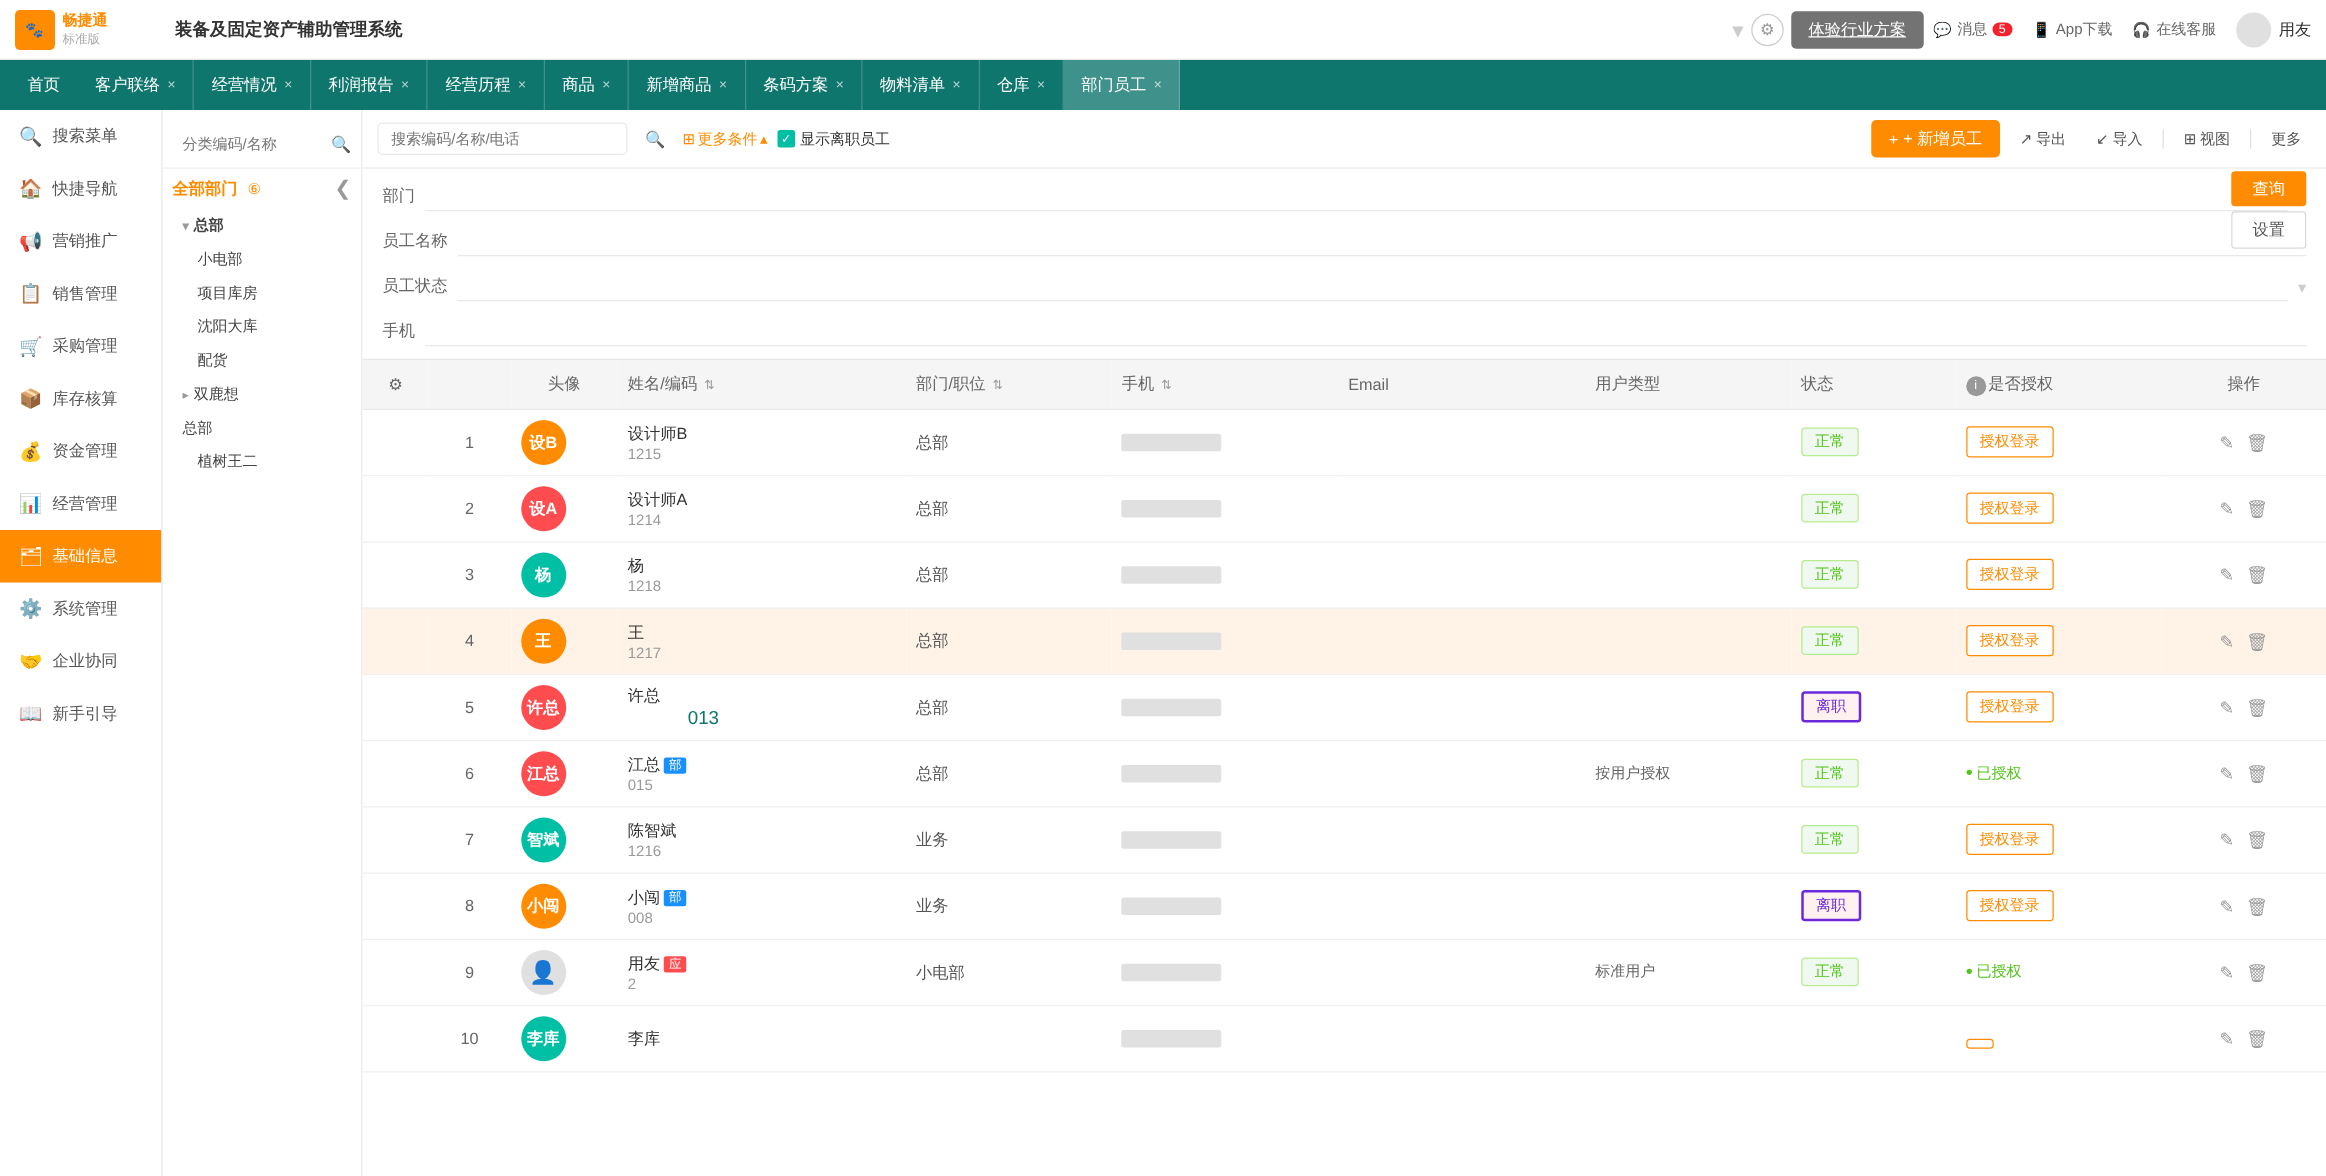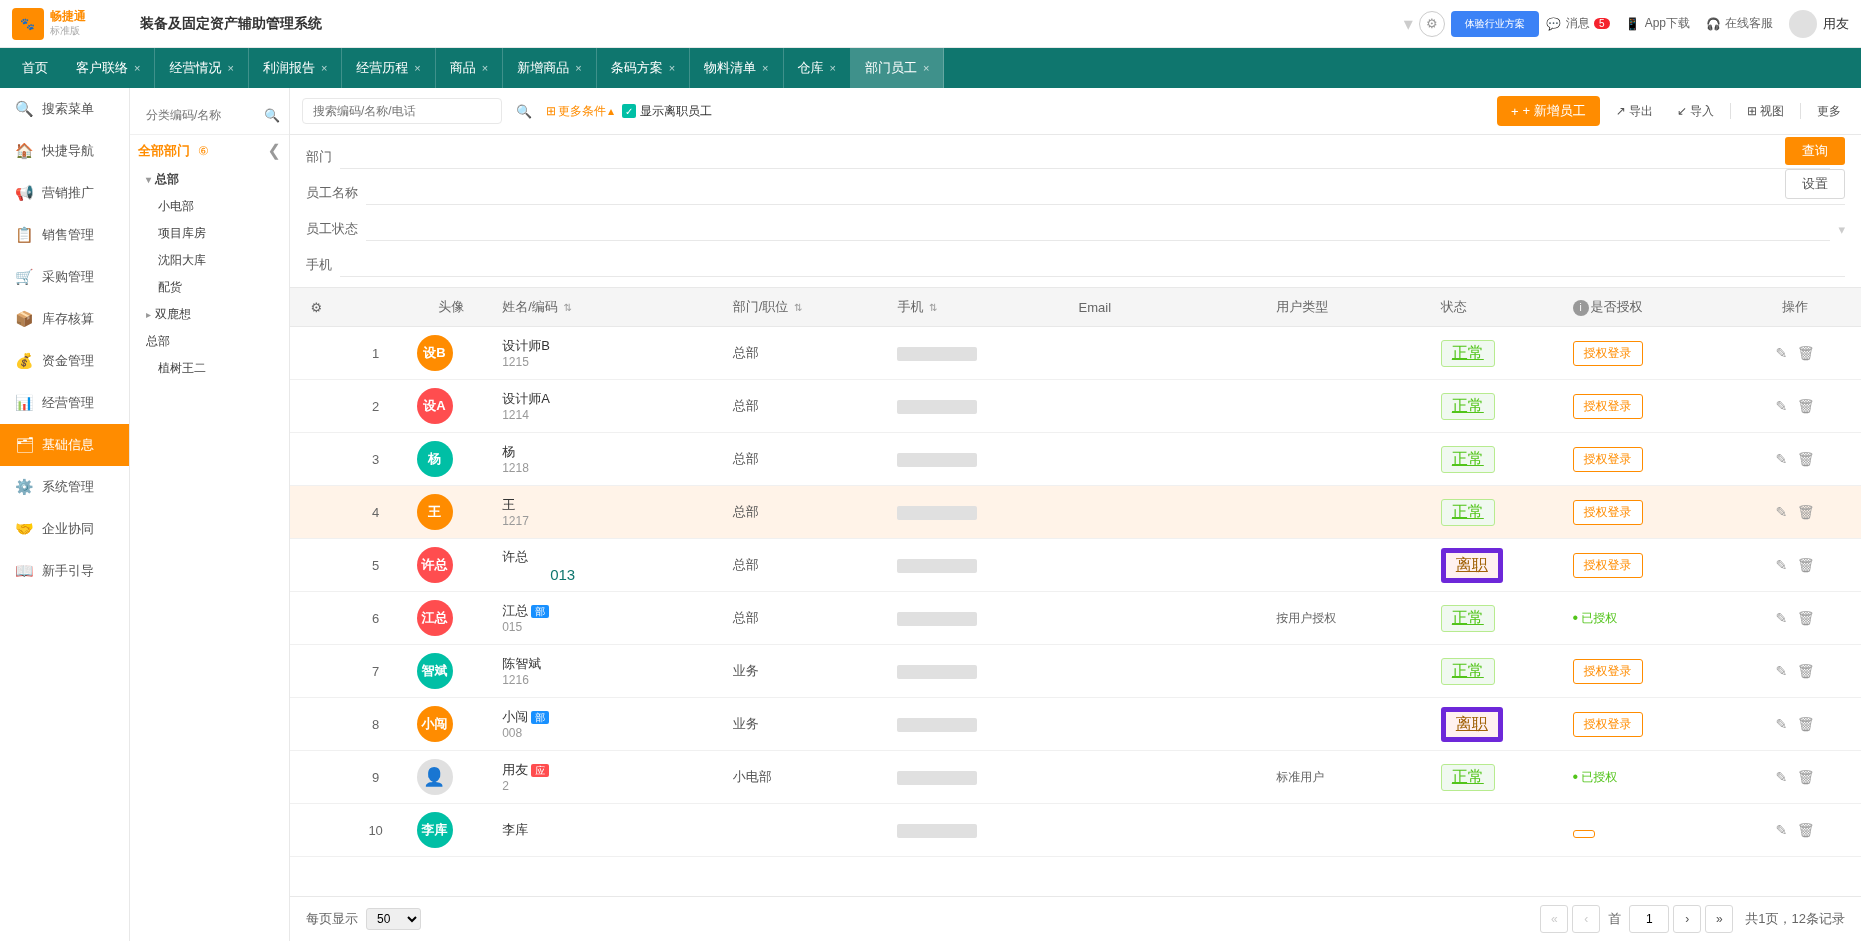--- a/index.html
+++ b/index.html
@@ -7,21 +7,21 @@
 
     
     .top-bar { display: flex; align-items: center; background: #fff; height: 48px; padding: 0 12px; border-bottom: 1px solid #e8e8e8; gap: 8px; }
     .logo-area { display: flex; align-items: center; gap: 6px; min-width: 120px; }
     .logo-icon { width: 32px; height: 32px; background: #ff8c00; border-radius: 4px; display: flex; align-items: center; justify-content: center; color: #fff; font-weight: bold; font-size: 12px; }
     .logo-title { font-size: 12px; color: #ff8c00; font-weight: bold; line-height: 1.2; }
     .logo-subtitle { font-size: 10px; color: #aaa; }
     .system-name { flex: 1; font-size: 14px; color: #333; font-weight: bold; }
     .top-bar-actions { display: flex; align-items: center; gap: 16px; margin-left: auto; }
     .top-btn { display: flex; align-items: center; gap: 4px; color: #666; font-size: 12px; cursor: pointer; }
-    .experience-btn { background: #3b82f6; color: #fff; border: none; padding: 6px 14px; border-radius: 4px; cursor: pointer; font-size: 10px; }
+    .experience-btn { background: #737373; color: #fff; border: none; padding: 6px 14px; border-radius: 4px; cursor: pointer; font-size: 13px; text-decoration: underline; }
     .badge { background: #f5222d; color: #fff; border-radius: 8px; padding: 0 5px; font-size: 10px; min-width: 16px; text-align: center; }
     .user-avatar { width: 28px; height: 28px; background: #e0e0e0; border-radius: 50%; display: inline-block; }
 
     
     .nav-tabs { background: #0f766e; display: flex; align-items: center; height: 40px; padding: 0 8px; gap: 0; overflow-x: auto; }
     .nav-tab { color: #fff; padding: 0 14px; height: 40px; display: flex; align-items: center; gap: 4px; cursor: pointer; font-size: 13px; white-space: nowrap; border-right: 1px solid rgba(255,255,255,0.2); }
     .nav-tab.active { background: rgba(255,255,255,0.2); }
     .nav-tab .close-x { color: rgba(255,255,255,0.7); font-size: 11px; margin-left: 2px; }
     .nav-tab-home { color: #fff; padding: 0 14px; height: 40px; display: flex; align-items: center; cursor: pointer; font-size: 13px; }
 
@@ -71,23 +71,23 @@
 
     
     .table-wrapper { flex: 1; overflow-y: auto; background: #fff; margin: 0; }
     table { width: 100%; border-collapse: collapse; }
     thead tr { background: #f5f5f5; }
     th { padding: 10px 8px; text-align: left; font-size: 13px; color: #666; font-weight: normal; border-bottom: 1px solid #e8e8e8; white-space: nowrap; }
     td { padding: 8px 8px; font-size: 13px; border-bottom: 1px solid #f0f0f0; vertical-align: middle; }
     tr.highlighted { background: #fff3e8; }
 
     .avatar-circle { width: 36px; height: 36px; border-radius: 50%; display: flex; align-items: center; justify-content: center; color: #fff; font-size: 13px; font-weight: bold; }
-    .status-badge { display: inline-flex; align-items: center; justify-content: center; padding: 2px 10px; border-radius: 3px; font-size: 16px; text-decoration: underline; }
+    .status-badge { display: inline-flex; align-items: center; justify-content: center; padding: 2px 10px; border-radius: 3px; font-size: 12px; }
     .status-normal { background: #f0f9f0; color: #52c41a; border: 1px solid #b7eb8f; }
-    .status-resigned { background: #fff1f0; color: #a16207; border: 5px solid #6d28d9; }
+    .status-resigned { background: #fff1f0; color: #6d28d9; border: 2px solid #6d28d9; }
     .auth-btn { border: 1px solid #ff8c00; color: #ff8c00; background: #fff; padding: 3px 10px; border-radius: 3px; cursor: pointer; font-size: 12px; white-space: nowrap; }
     .authorized-badge { color: #52c41a; font-size: 12px; display: flex; align-items: center; gap: 3px; }
     .op-icon { color: #999; cursor: pointer; font-size: 14px; padding: 2px 3px; }
     .phone-blur { display: inline-block; background: #e0e0e0; width: 80px; height: 14px; border-radius: 2px; vertical-align: middle; }
     .user-type-badge { font-size: 12px; color: #666; }
     .dept-badge { background: #1890ff; color: #fff; font-size: 10px; padding: 1px 4px; border-radius: 2px; margin-left: 3px; vertical-align: middle; }
     .apply-badge { background: #ff4d4f; color: #fff; font-size: 10px; padding: 1px 4px; border-radius: 2px; margin-left: 3px; vertical-align: middle; }
 
     
     .pagination { display: flex; align-items: center; padding: 8px 16px; background: #fff; border-top: 1px solid #e8e8e8; gap: 8px; font-size: 13px; }
@@ -549,31 +549,15 @@
     <td class="col-auth"><button class="auth-btn"></button></td>
     <td class="col-op" style="text-align:center;">
       <span class="op-icon" title="编辑">✎</span>
       <span class="op-icon" title="删除">🗑</span>
     </td>
   </tr>
             </tbody>
         </table>
       </div>
 
-      <div class="pagination">
-        <span class="page-size-label">每页显示</span>
-        <select class="page-size-select">
-          <option>50</option>
-          <option>100</option>
-        </select>
-        <div class="page-nav">
-          <div class="page-btn disabled">«</div>
-          <div class="page-btn disabled">‹</div>
-          <span style="font-size:13px;color:#666;margin:0 4px;">首</span>
-          <input type="text" class="page-input" value="1" style="">
-          <div class="page-btn">›</div>
-          <div class="page-btn">»</div>
-          <span class="page-total" style="margin-left:8px;">共1页，12条记录</span>
-        </div>
-      </div>
     </div>
   </div>
 </div>
 
 </body></html>

